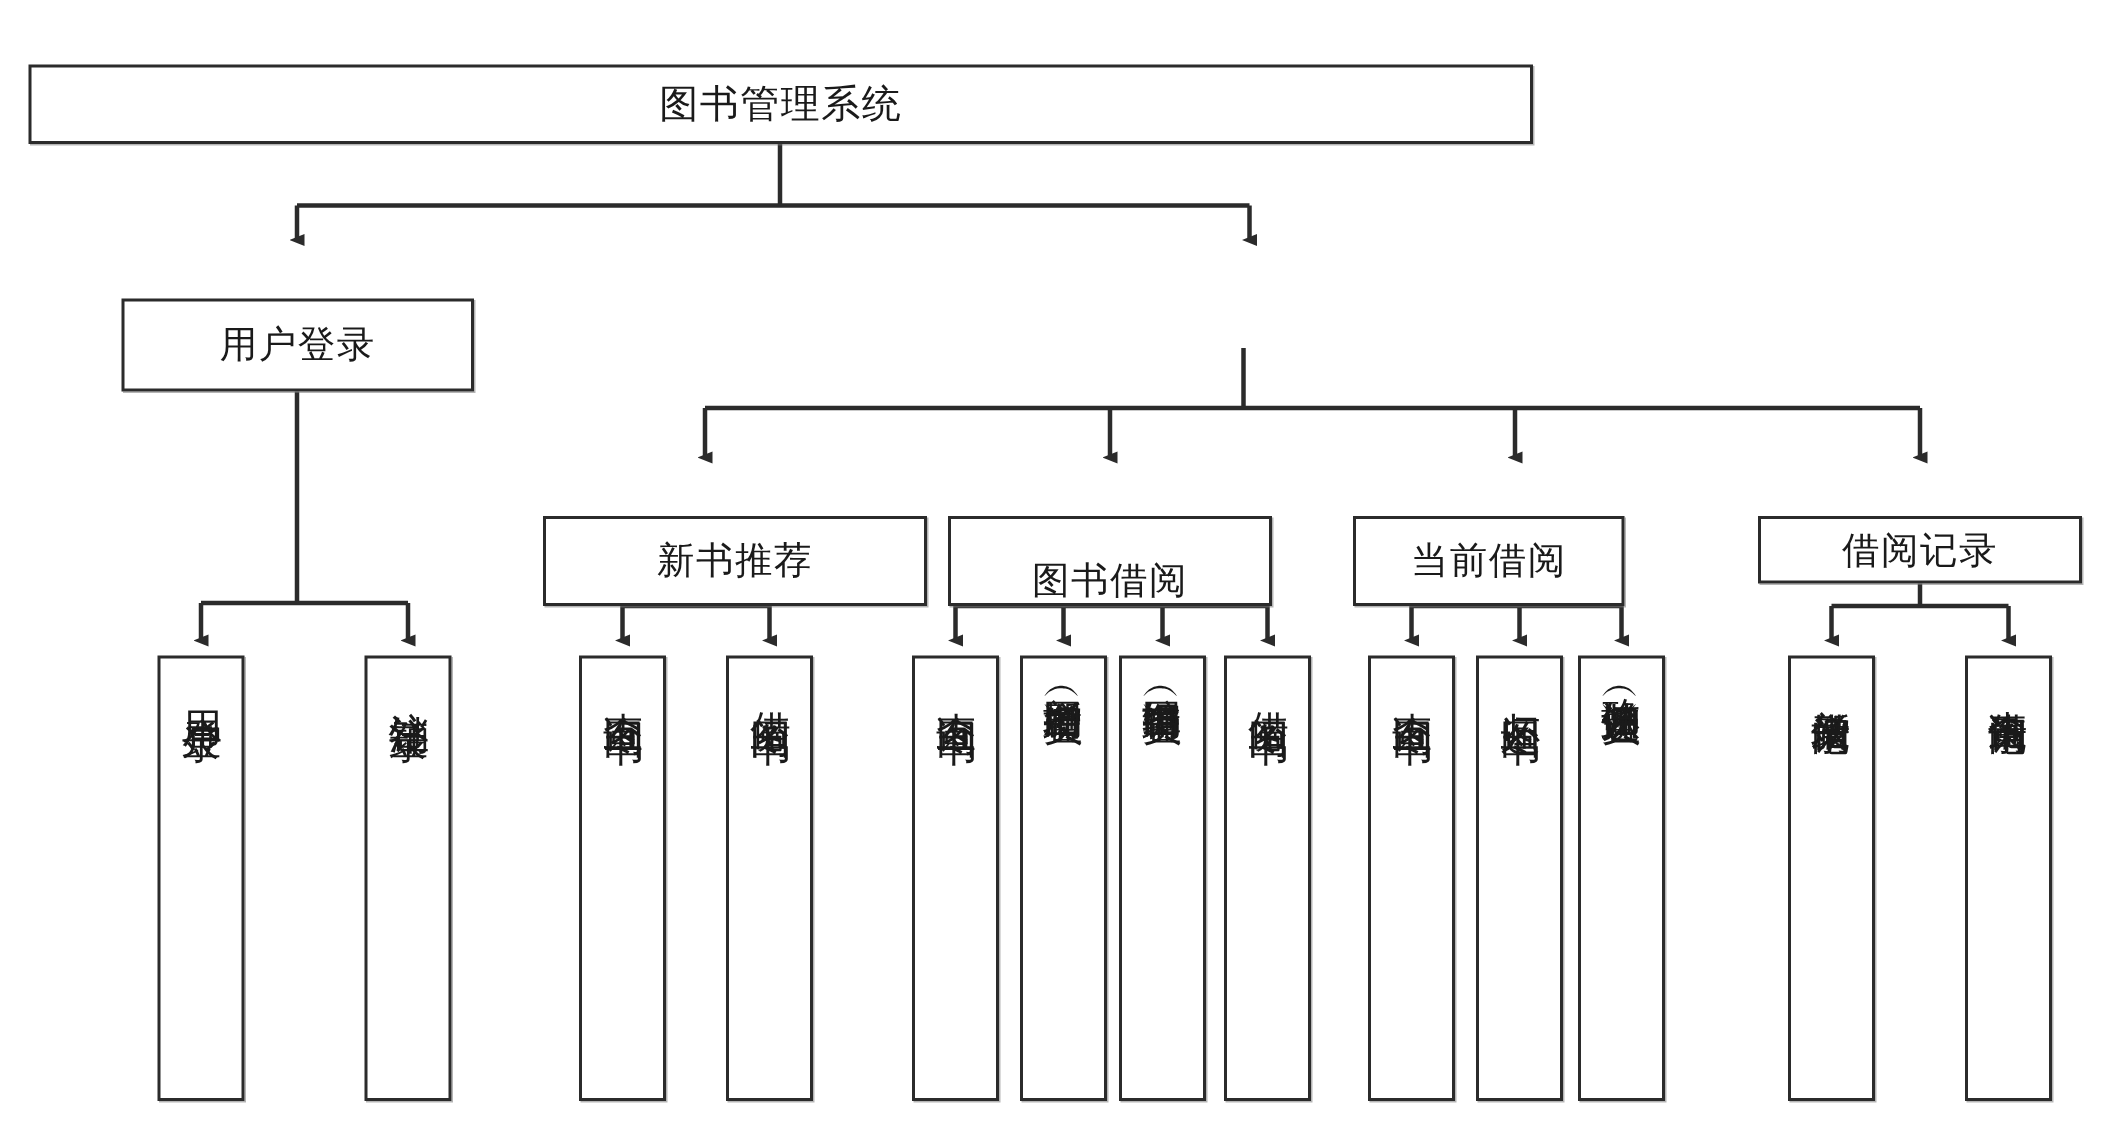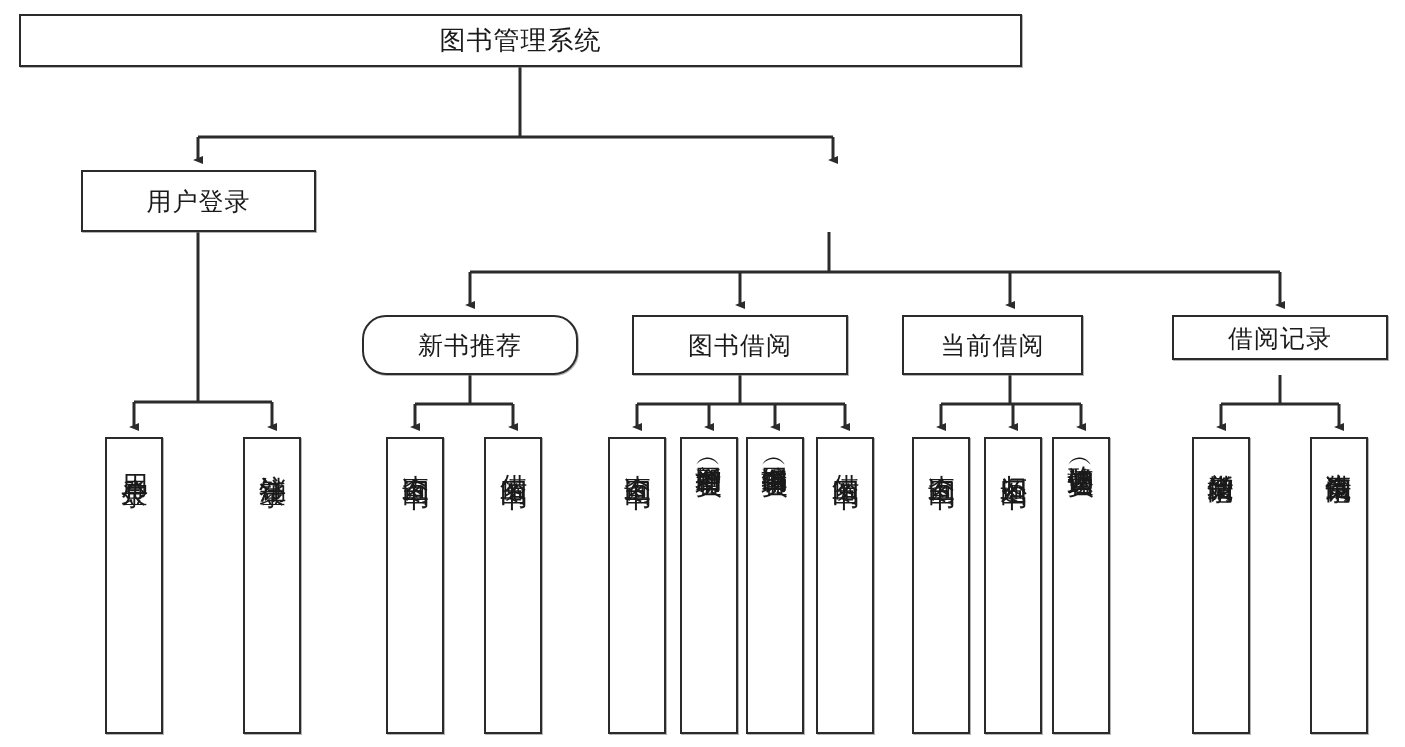--- a/index.html
+++ b/index.html
@@ -17,21 +17,21 @@
     position:absolute;
     box-sizing:border-box;
     background:#ffffff;
     border:2.5px solid #2b2b2b;
     box-shadow:1px 1px 0 0 rgba(120,120,120,.55);
     display:flex;
     align-items:center;
     justify-content:center;
     color:#1a1a1a;
   }
-  .node.horiz{font-size:25px;line-height:1.2;letter-spacing:1px;}
+  .node.horiz{font-size:25px;line-height:1.2;letter-spacing:1px;margin-top:29px;}
   .node.root{font-size:26px;}
   .node.leaf{
     align-items:flex-start;
     justify-content:center;
     padding-top:14px;
   }
   .leaf-label{
     writing-mode:vertical-rl;
     text-orientation:upright;
     font-size:27px;
@@ -109,24 +109,24 @@
   </svg>
 
   <div class="node horiz root" style="left:19px;top:14px;width:1003px;height:53px;">
     <span>图书管理系统</span>
   </div>
 
   <div class="node horiz" style="left:81px;top:170px;width:235px;height:62px;">
     <span>用户登录</span>
   </div>
 
-  <div class="node horiz" style="left:362px;top:315px;width:216px;height:60px;border-radius:24px;">
+  <div class="node horiz" style="left:362px;top:315px;width:256px;height:60px;">
     <span>新书推荐</span>
   </div>
-  <div class="node horiz" style="left:632px;top:315px;width:216px;height:60px;">
+  <div class="node horiz" style="left:632px;top:315px;width:216px;height:60px;align-items:flex-end;">
     <span>图书借阅</span>
   </div>
   <div class="node horiz" style="left:902px;top:315px;width:181px;height:60px;">
     <span>当前借阅</span>
   </div>
   <div class="node horiz" style="left:1172px;top:315px;width:216px;height:45px;">
     <span>借阅记录</span>
   </div>
 
   <div class="node leaf" style="left:105px;top:437px;width:58px;height:297px;">

